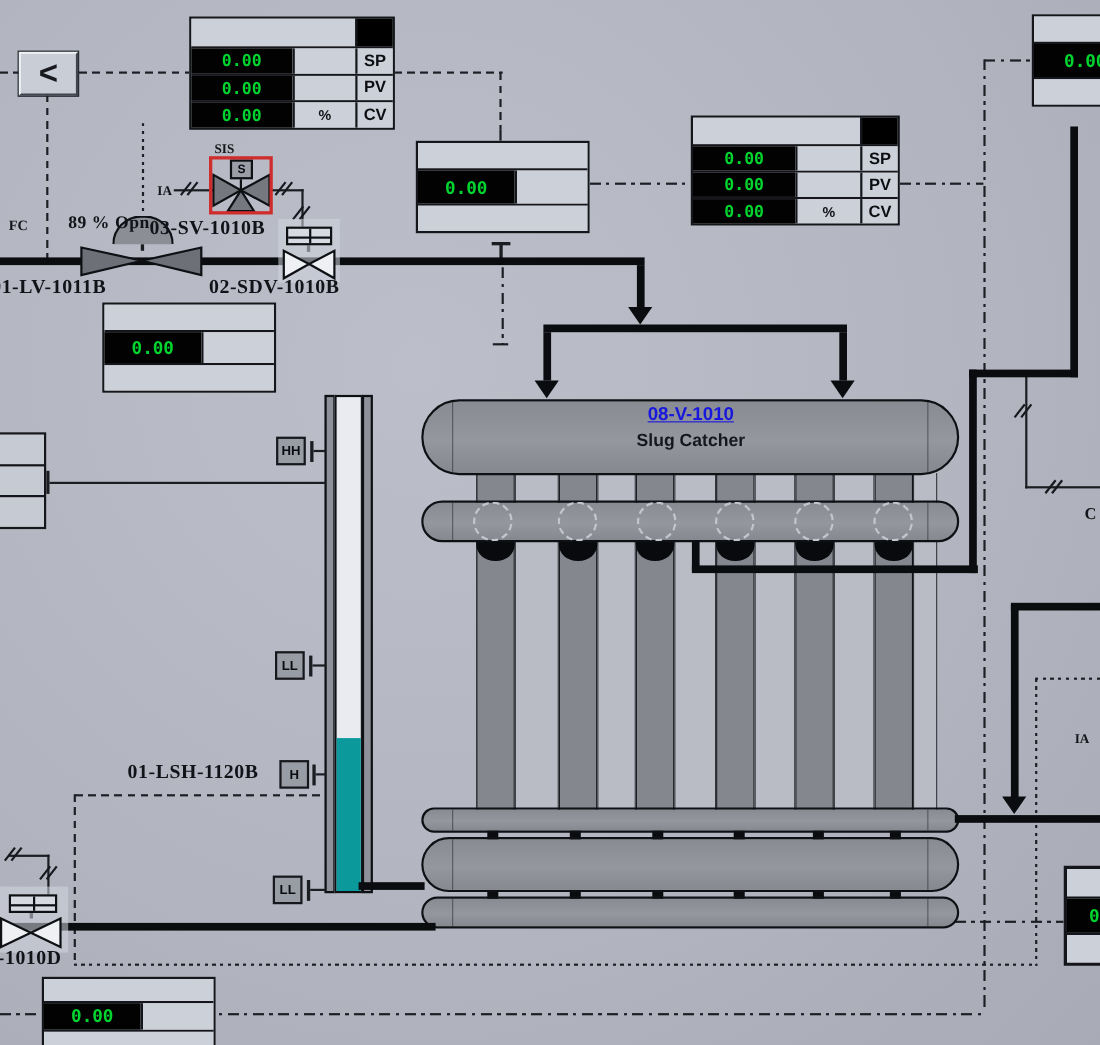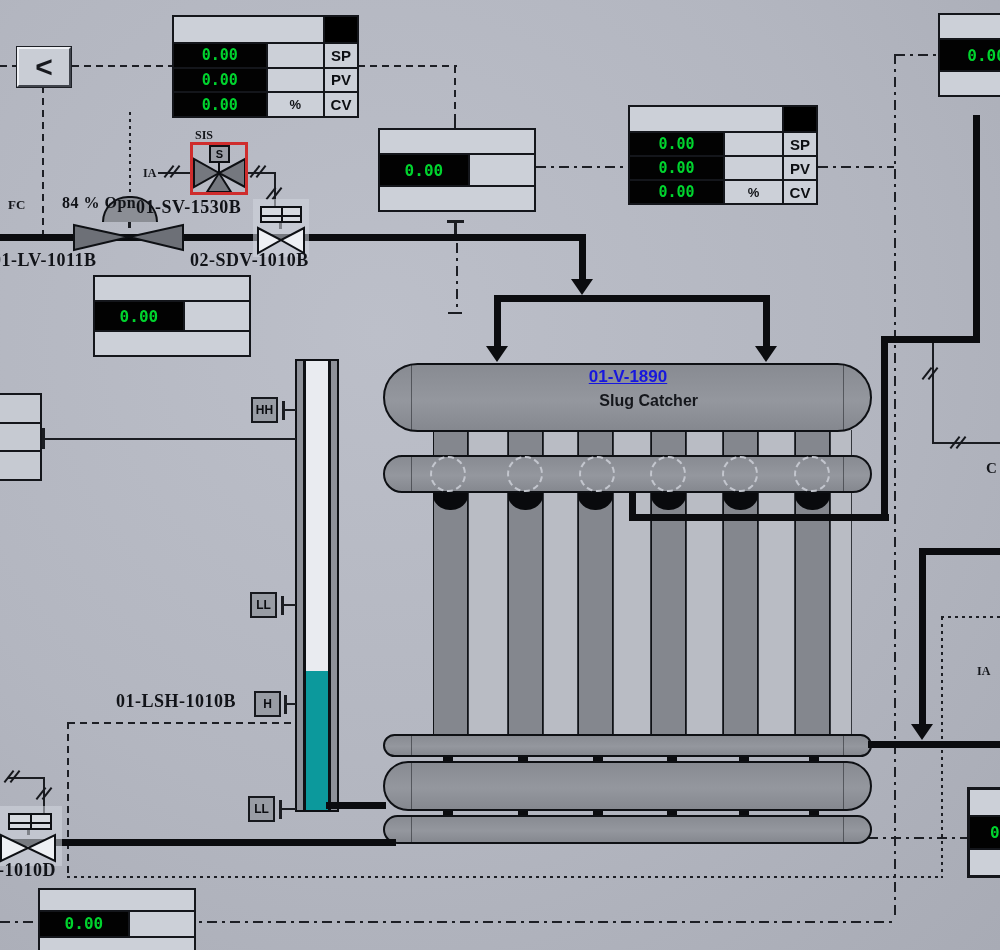--- a/index.html
+++ b/index.html
@@ -53,21 +53,21 @@
     border:2px solid;border-color:#eef0f4 #41454d #41454d #eef0f4;outline:1px solid #1d2026;
     font:bold 30px "Liberation Sans",sans-serif;color:#17191e;display:flex;align-items:center;justify-content:center;z-index:8;cursor:pointer;}
   .gauge{position:absolute;border:2px solid #0e1014;z-index:6;}
   .actbox{position:absolute;background:#d7dae0;border:2px solid #0e1014;z-index:8;}
   .actbox .cv{position:absolute;left:50%;top:0;width:2px;height:100%;background:#0e1014;}
   .actbox .ch{position:absolute;top:50%;left:0;height:2px;width:100%;background:#0e1014;}
   .backing{position:absolute;background:rgba(210,214,222,.55);z-index:7;}
   svg{position:absolute;overflow:visible;z-index:8;}
   .vtag{position:absolute;left:558px;top:367px;width:140px;text-align:center;z-index:9;
     font:bold 17px "Liberation Sans",sans-serif;color:#1717dd;text-decoration:underline;cursor:pointer;}
-  .vname{position:absolute;left:558px;top:392px;width:140px;text-align:right;z-index:9;
+  .vname{position:absolute;left:558px;top:392px;width:140px;text-align:center;z-index:9;
     font:bold 16px "Liberation Sans",sans-serif;color:#15171c;}
 </style>
 </head>
 <body>
 
 <div id="screen">
 
   <div class="dash-h" style="left:0;top:65px;width:172px;"></div>
   <div class="dash-h" style="left:358px;top:65px;width:99px;"></div>
   <div class="dash-v" style="left:454px;top:66px;height:52px;"></div>
@@ -229,46 +229,46 @@
   <div class="thin" style="left:246px;top:172px;width:30px;height:2px;"></div>
   <div class="thin" style="left:274px;top:172px;width:2px;height:35px;"></div>
   <div class="brk" style="left:250px;top:164px;">
       <i></i>
       <i></i>
     </div>
   <div class="brk" style="left:266px;top:186px;">
       <i></i>
       <i></i>
     </div>
-  <div class="eqlbl" style="left:136px;top:197px;">01-SV-1530B</div>
+  <div class="eqlbl" style="left:136px;top:197px;">03-SV-1010B</div>
 
   <div class="backing" style="left:253px;top:199px;width:56px;height:58px;"></div>
   <div class="actbox" style="left:260px;top:206px;width:42px;height:17px;">
       <span class="cv"></span>
       <span class="ch"></span>
     </div>
   <div class="thin" style="left:279px;top:222px;width:3px;height:7px;"></div>
   <svg style="left:257px;top:227px;" width="49" height="27">
     <polygon points="1,1 1,26 24,13" fill="#eef0f4" stroke="#0e1014" stroke-width="2"></polygon>
     <polygon points="47,1 47,26 24,13" fill="#eef0f4" stroke="#0e1014" stroke-width="2"></polygon>
   </svg>
   <div class="eqlbl" style="left:190px;top:250px;">02-SDV-1010B</div>
 
   <div class="smlbl" style="left:8px;top:197px;font-size:13px;font-family:Liberation Serif, serif;">FC</div>
-  <div class="eqlbl" style="left:62px;top:194px;font-size:16px;">84 % Opn</div>
+  <div class="eqlbl" style="left:62px;top:194px;font-size:16px;">89 % Opn</div>
   <div class="abs" style="left:102px;top:196px;width:56px;height:26px;background:#8b8e95;border:2px solid #0e1014;border-bottom:none;border-radius:28px 28px 0 0;z-index:8;"></div>
   <div class="thin" style="left:128px;top:222px;width:3px;height:6px;"></div>
   <svg style="left:73px;top:224px;" width="112" height="27">
     <polygon points="1,1 1,26 56,13" fill="#6d7077 " stroke="#0e1014" stroke-width="2"></polygon>
     <polygon points="110,1 110,26 56,13" fill="#6d7077" stroke="#0e1014" stroke-width="2"></polygon>
   </svg>
   <div class="eqlbl" style="left:-8px;top:250px;">01-LV-1011B</div>
 
   <div class="caps" style="left:383px;top:363px;width:489px;height:69px;border-radius:35px;"></div>
-  <div class="vtag">01-V-1890</div>
+  <div class="vtag">08-V-1010</div>
   <div class="vname">Slug Catcher</div>
 
   <div id="equip"></div>
   <div class="caps" style="left:383px;top:455px;width:489px;height:38px;border-radius:19px;z-index:5;"></div>
   <div id="circles"></div>
   <div class="caps" style="left:383px;top:734px;width:489px;height:23px;border-radius:12px;"></div>
   <div class="caps" style="left:383px;top:761px;width:489px;height:50px;border-radius:25px;"></div>
   <div class="caps" style="left:383px;top:815px;width:489px;height:29px;border-radius:15px;"></div>
 
   <div class="gauge" style="left:295px;top:359px;width:10px;height:453px;background:#8e9199;"></div>
@@ -289,21 +289,21 @@
   <div class="marker" style="left:254px;top:691px;">
       <span>H</span>
     </div>
   <div class="thin" style="left:284px;top:695px;width:3px;height:19px;"></div>
   <div class="thin" style="left:287px;top:703px;width:9px;height:2px;"></div>
   <div class="marker" style="left:248px;top:796px;">
       <span>LL</span>
     </div>
   <div class="thin" style="left:279px;top:800px;width:3px;height:19px;"></div>
   <div class="thin" style="left:282px;top:808px;width:14px;height:2px;"></div>
-  <div class="eqlbl" style="left:116px;top:691px;">01-LSH-1010B</div>
+  <div class="eqlbl" style="left:116px;top:691px;">01-LSH-1120B</div>
 
   <div class="abs" style="left:-6px;top:393px;width:48px;height:88px;background:#c6cad2;border:2px solid #14161b;z-index:8;display:flex;flex-direction:column;">
     <div style="flex:1;border-bottom:2px solid #14161b;"></div>
       <div style="flex:1;border-bottom:2px solid #14161b;"></div>
       <div style="flex:1;"></div>
   </div>
   <div class="thin" style="left:42px;top:428px;width:3px;height:21px;"></div>
   <div class="thin" style="left:45px;top:438px;width:251px;height:2px;"></div>
 
   <div class="thin" style="left:43px;top:777px;width:2px;height:40px;"></div>

